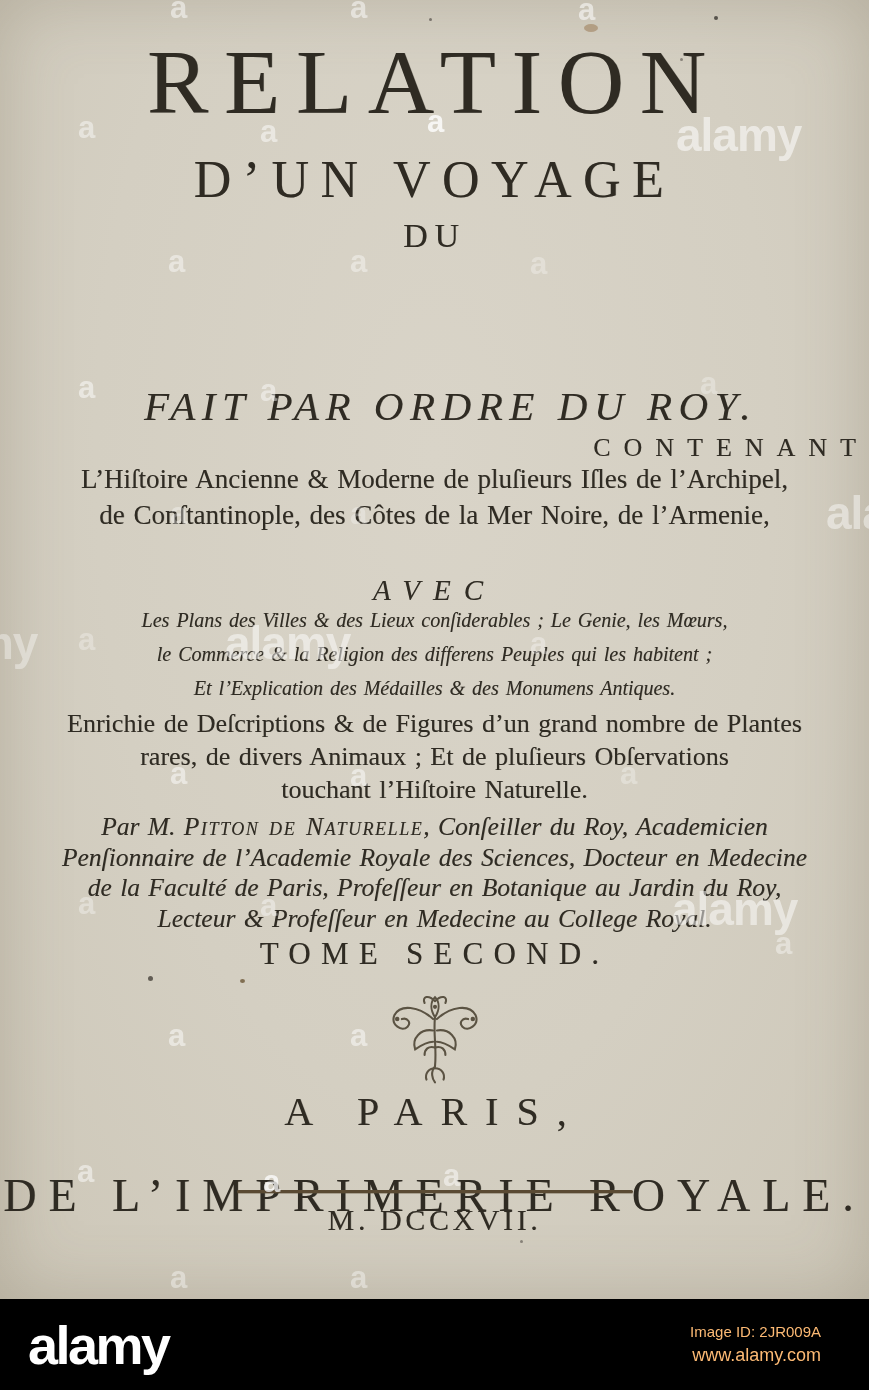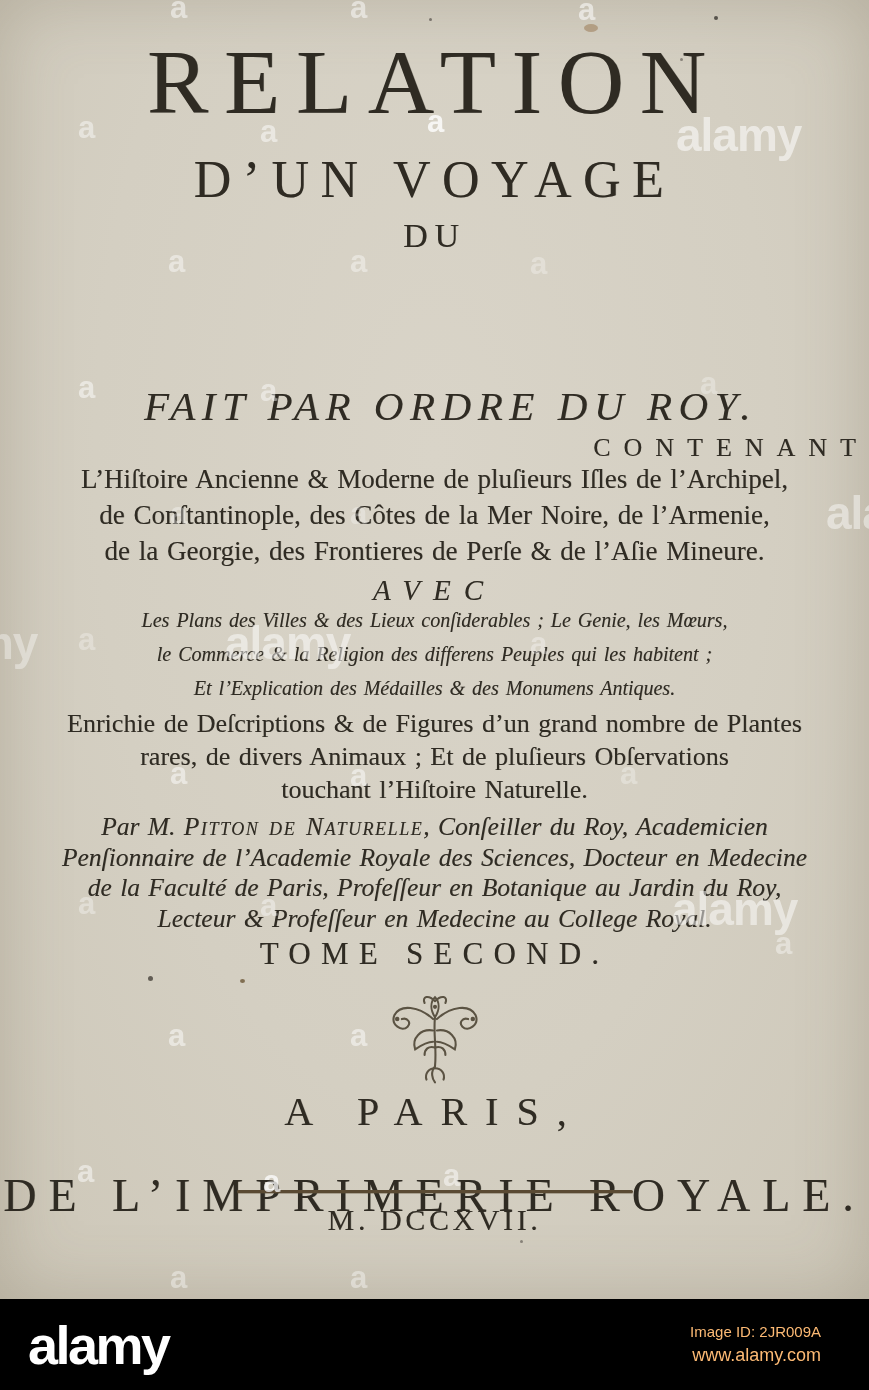--- a/index.html
+++ b/index.html
@@ -85,21 +85,20 @@
 
     <div class="line t-relation">RELATION</div>
     <div class="line t-voyage">D’UN VOYAGE</div>
     <div class="line t-du">DU</div>
     <div class="line t-fait">FAIT PAR ORDRE DU ROY.</div>
 
     <div class="line h-contenant">CONTENANT</div>
     <div class="line par p-contenant">
       <div>L’Hiſtoire Ancienne &amp; Moderne de pluſieurs Iſles de l’Archipel,</div>
       <div>de Conſtantinople, des Côtes de la Mer Noire, de l’Armenie,</div>
-      <div>de la Georgie, des Frontieres de Perſe &amp; de l’Aſie Mineure.</div>
     </div>
 
     <div class="line h-avec">AVEC</div>
     <div class="line par p-avec">
       <div>Les Plans des Villes &amp; des Lieux conſiderables ; Le Genie, les Mœurs,</div>
       <div>le Commerce &amp; la Religion des differens Peuples qui les habitent ;</div>
       <div>Et l’Explication des Médailles &amp; des Monumens Antiques.</div>
     </div>
 
     <div class="line par p-enrichie">

